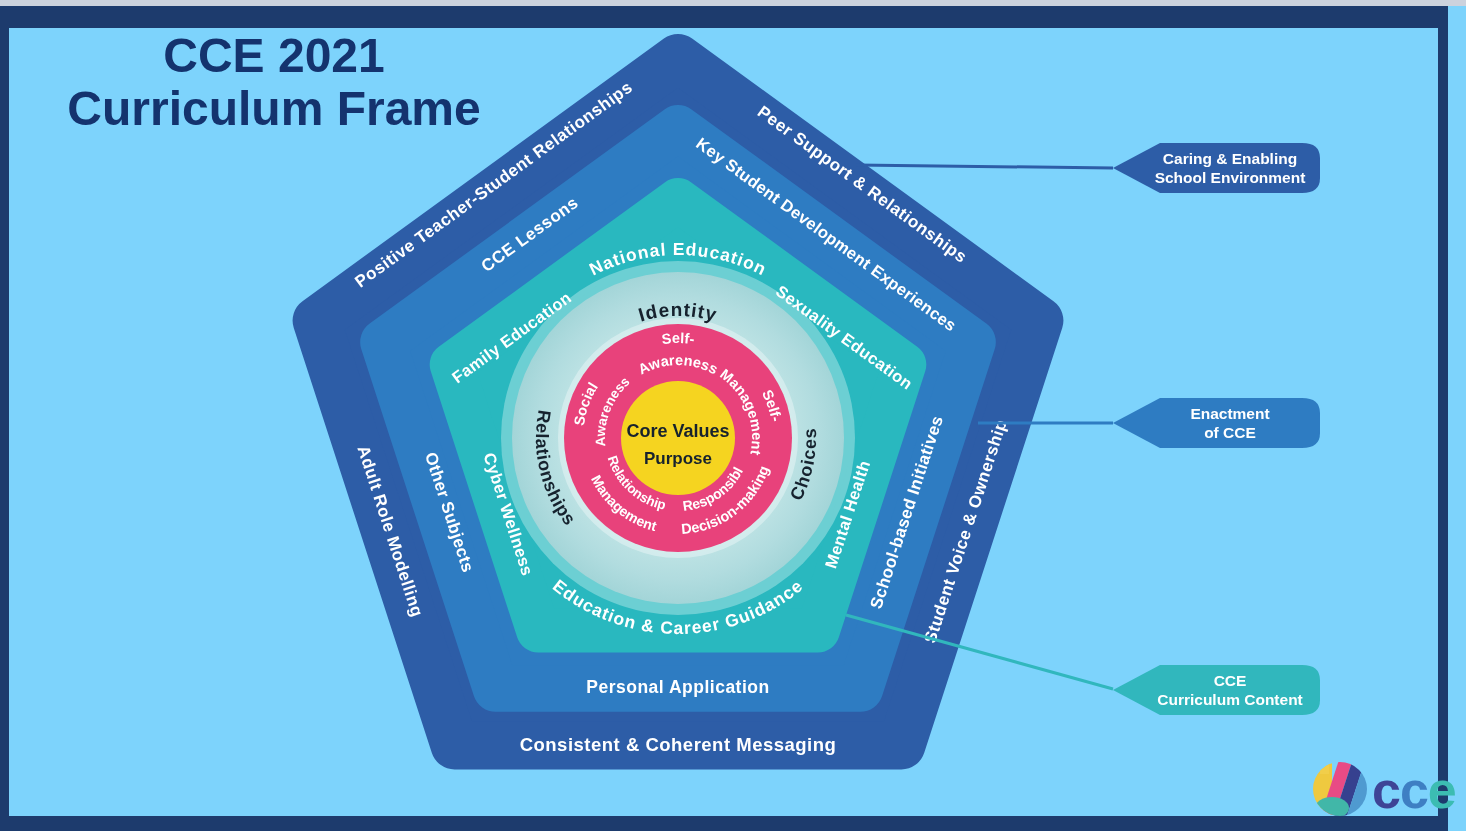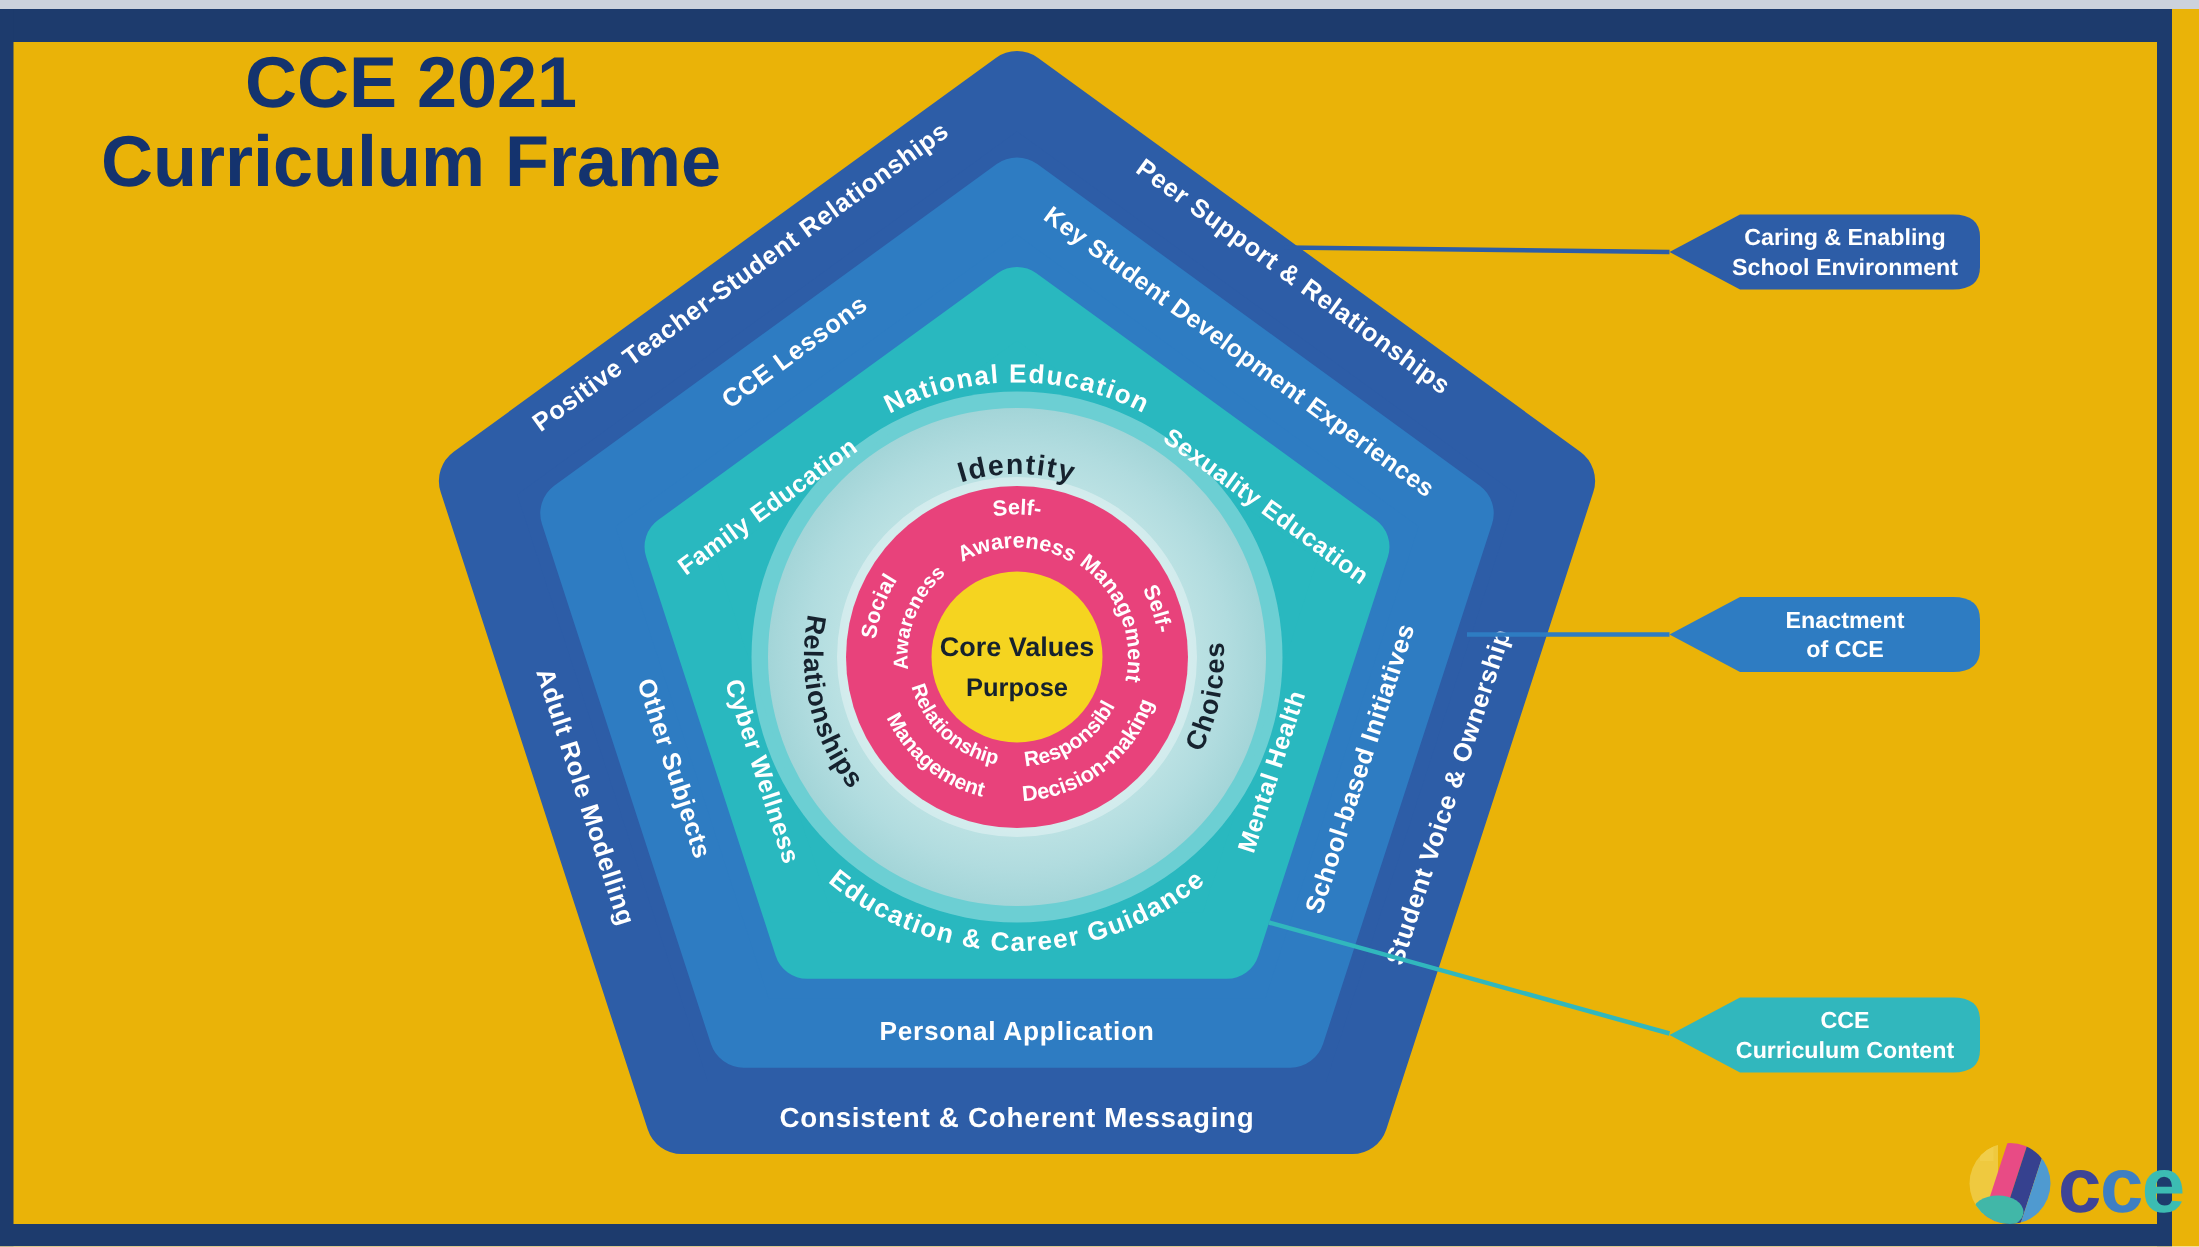--- a/index.html
+++ b/index.html
@@ -1,17 +1,17 @@
 <!DOCTYPE html>
 <html><head>
 <meta charset="utf-8">
 <style>
   html,body{margin:0;padding:0;background:#ffffff;}
   .page{
-    position:relative;width:1466px;height:831px;background:#eab308;overflow:hidden;
+    position:relative;width:1466px;height:831px;background:#7dd3fc;overflow:hidden;
     font-family:"Liberation Sans","DejaVu Sans",sans-serif;
   }
   .frame{position:absolute;background:#1d3b6d;}
   .frame-light{position:absolute;left:0;top:0;width:1466px;height:6px;background:#ccd2dd;}
   .f-top{left:0;top:6px;width:1448px;height:22px;}
   .f-left{left:0;top:6px;width:9px;height:825px;}
   .f-right{left:1438px;top:6px;width:10px;height:825px;}
   .f-bottom{left:0;top:816px;width:1448px;height:15px;}
   .title{
     position:absolute;left:14px;top:30px;width:520px;text-align:center;

